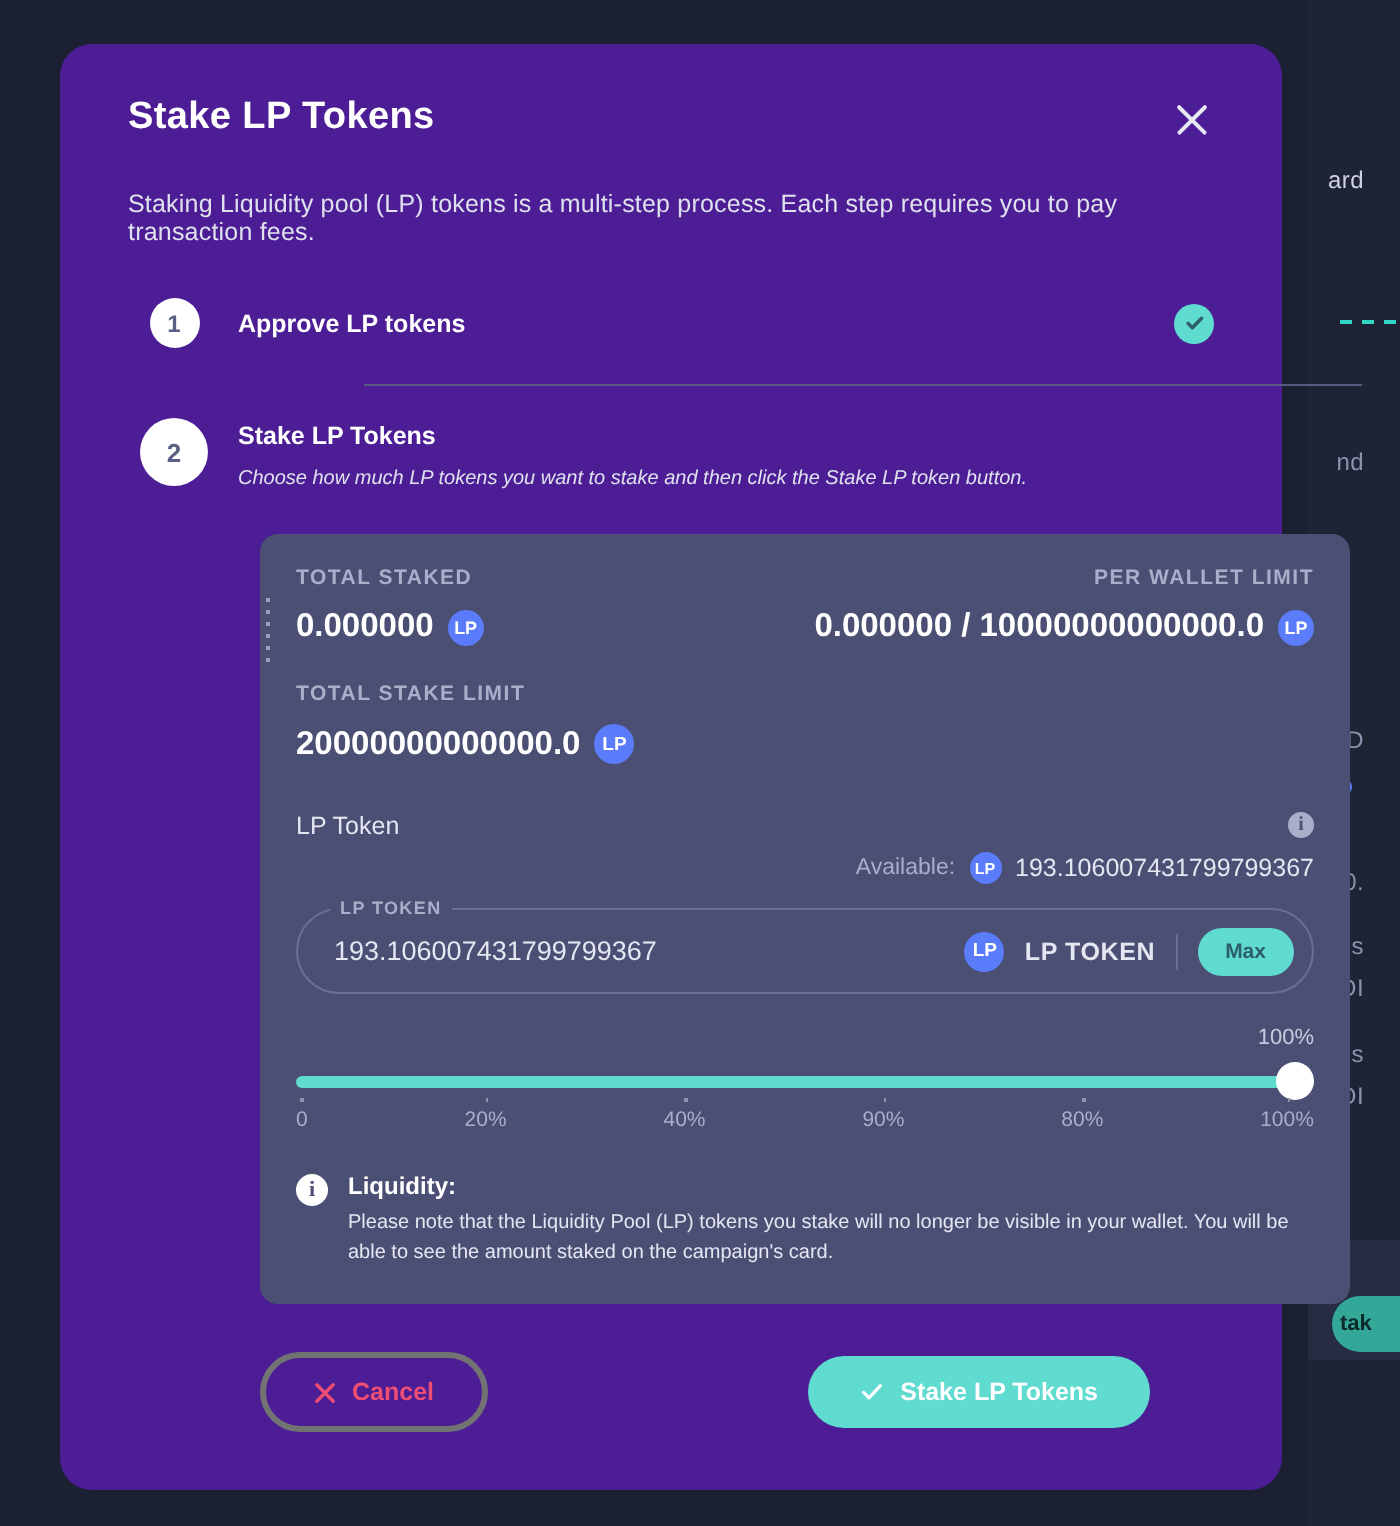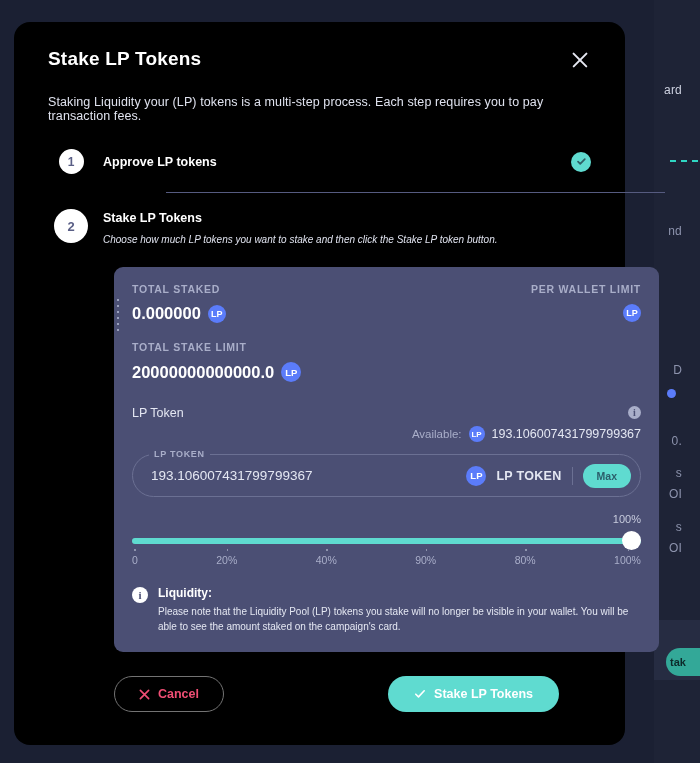--- a/index.html
+++ b/index.html
@@ -35,23 +35,23 @@
   }
   .bg-teal-btn {
     position: absolute; right: 0; width: 34px; height: 28px;
     background: #33a898; border-radius: 14px 0 0 14px;
     color: #0d2a2a; font-size: 11px; font-weight: bold;
     display: flex; align-items: center; padding-left: 4px;
   }
 
   
   .modal {
-    position: absolute; left: 14px; top: 22px;
+    position: absolute; left: 30px; top: 22px;
     width: 611px; height: 723px;
-    background: #000000;
+    background: #4c1d95;
     border-radius: 16px;
     padding: 26px 34px 0 34px;
   }
 
   .modal-head { display: flex; align-items: flex-start; justify-content: space-between; }
   .modal-title { color: #ffffff; font-size: 19px; font-weight: bold; letter-spacing: .2px; }
   .close-btn {
     width: 30px; height: 30px; position: relative; cursor: pointer;
     margin-top: -3px; margin-right: -4px;
   }
@@ -201,21 +201,21 @@
   }
   .attn-title { color: #ffffff; font-size: 12px; font-weight: bold; }
   .attn-text { color: #e4e7f2; font-size: 10px; margin-top: 4px; line-height: 1.5; }
 
   
   .footer {
     display: flex; justify-content: space-between; align-items: center;
     margin: 24px 32px 0 66px;
   }
   .btn-cancel {
-    border: 1px solid #737373; background: transparent;
+    border: 3px solid #737373; background: transparent;
     color: #ef4e74; border-radius: 20px;
     padding: 10px 24px; font-size: 12.5px; font-weight: bold;
     display: flex; align-items: center; gap: 8px; cursor: pointer;
     font-family: "Liberation Sans", sans-serif;
   }
   .btn-stake {
     border: none; background: #5fdbd0; color: #ffffff;
     border-radius: 20px; padding: 11px 26px;
     font-size: 12.5px; font-weight: bold;
     display: flex; align-items: center; gap: 8px; cursor: pointer;
@@ -243,21 +243,21 @@
     </div>
 </div>
 
 <div class="modal">
 
   <div class="modal-head">
     <div class="modal-title">Stake LP Tokens</div>
     <div class="close-btn"></div>
   </div>
 
-  <div class="modal-sub">Staking Liquidity your (LP) tokens is a multi-step process. Each step requires you to pay transaction fees.</div>
+  <div class="modal-sub">Staking Liquidity pool (LP) tokens is a multi-step process. Each step requires you to pay transaction fees.</div>
 
   <div class="stepper">
     <div class="connector"></div>
 
     <div class="step">
       <div class="step-bullet-col">
         <div class="bullet sm">1</div>
       </div>
       <div class="step1-row" style="flex:1;">
         <div class="step-label">Approve LP tokens</div>
@@ -288,20 +288,21 @@
       <div>
         <div class="stat-k">TOTAL STAKED</div>
         <div class="stat-v">
           <span>0.000000</span>
           <span class="lp-coin c18">LP</span>
         </div>
       </div>
       <div class="stat-right">
         <div class="stat-k">PER WALLET LIMIT</div>
         <div class="stat-v">
+          <span>0.000000 / 10000000000000.0</span>
           <span class="lp-coin c18">LP</span>
         </div>
       </div>
     </div>
 
     <div class="stat-block2">
       <div class="stat-k">TOTAL STAKE LIMIT</div>
       <div class="stat-v">
         <span>20000000000000.0</span>
         <span class="lp-coin c20">LP</span>

